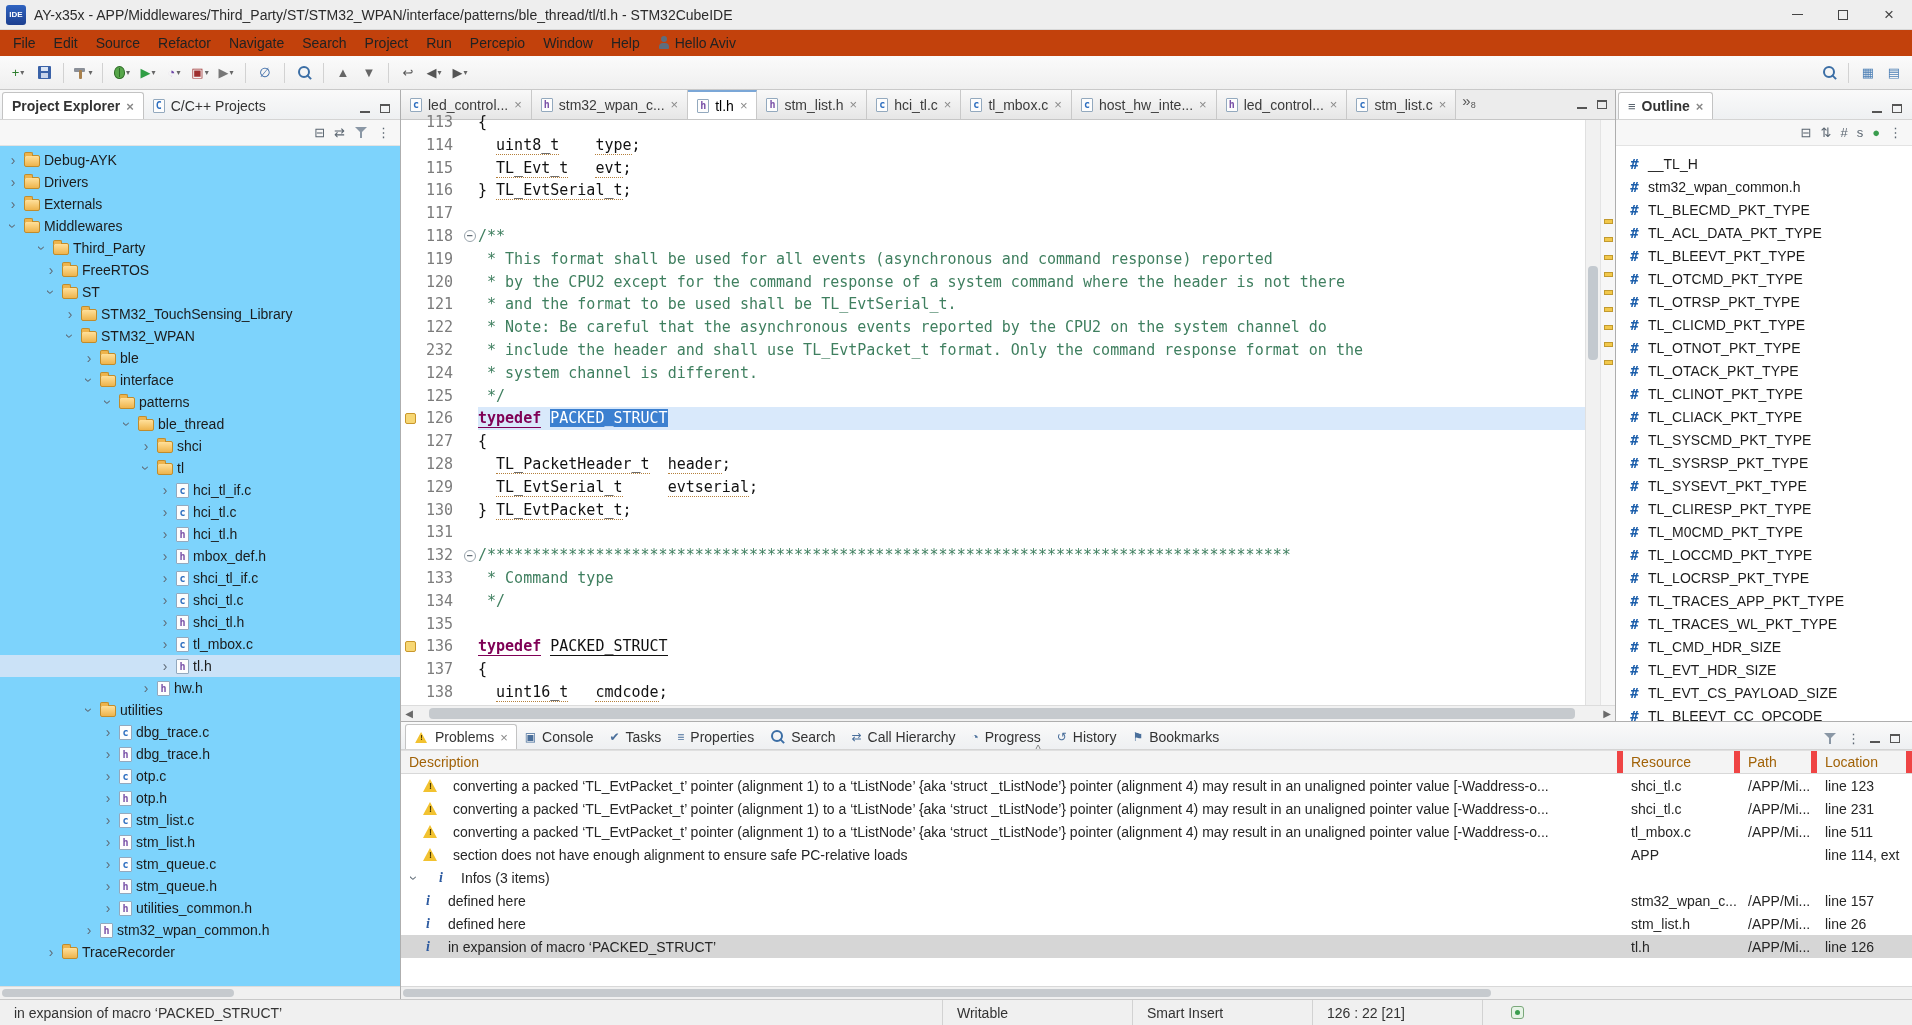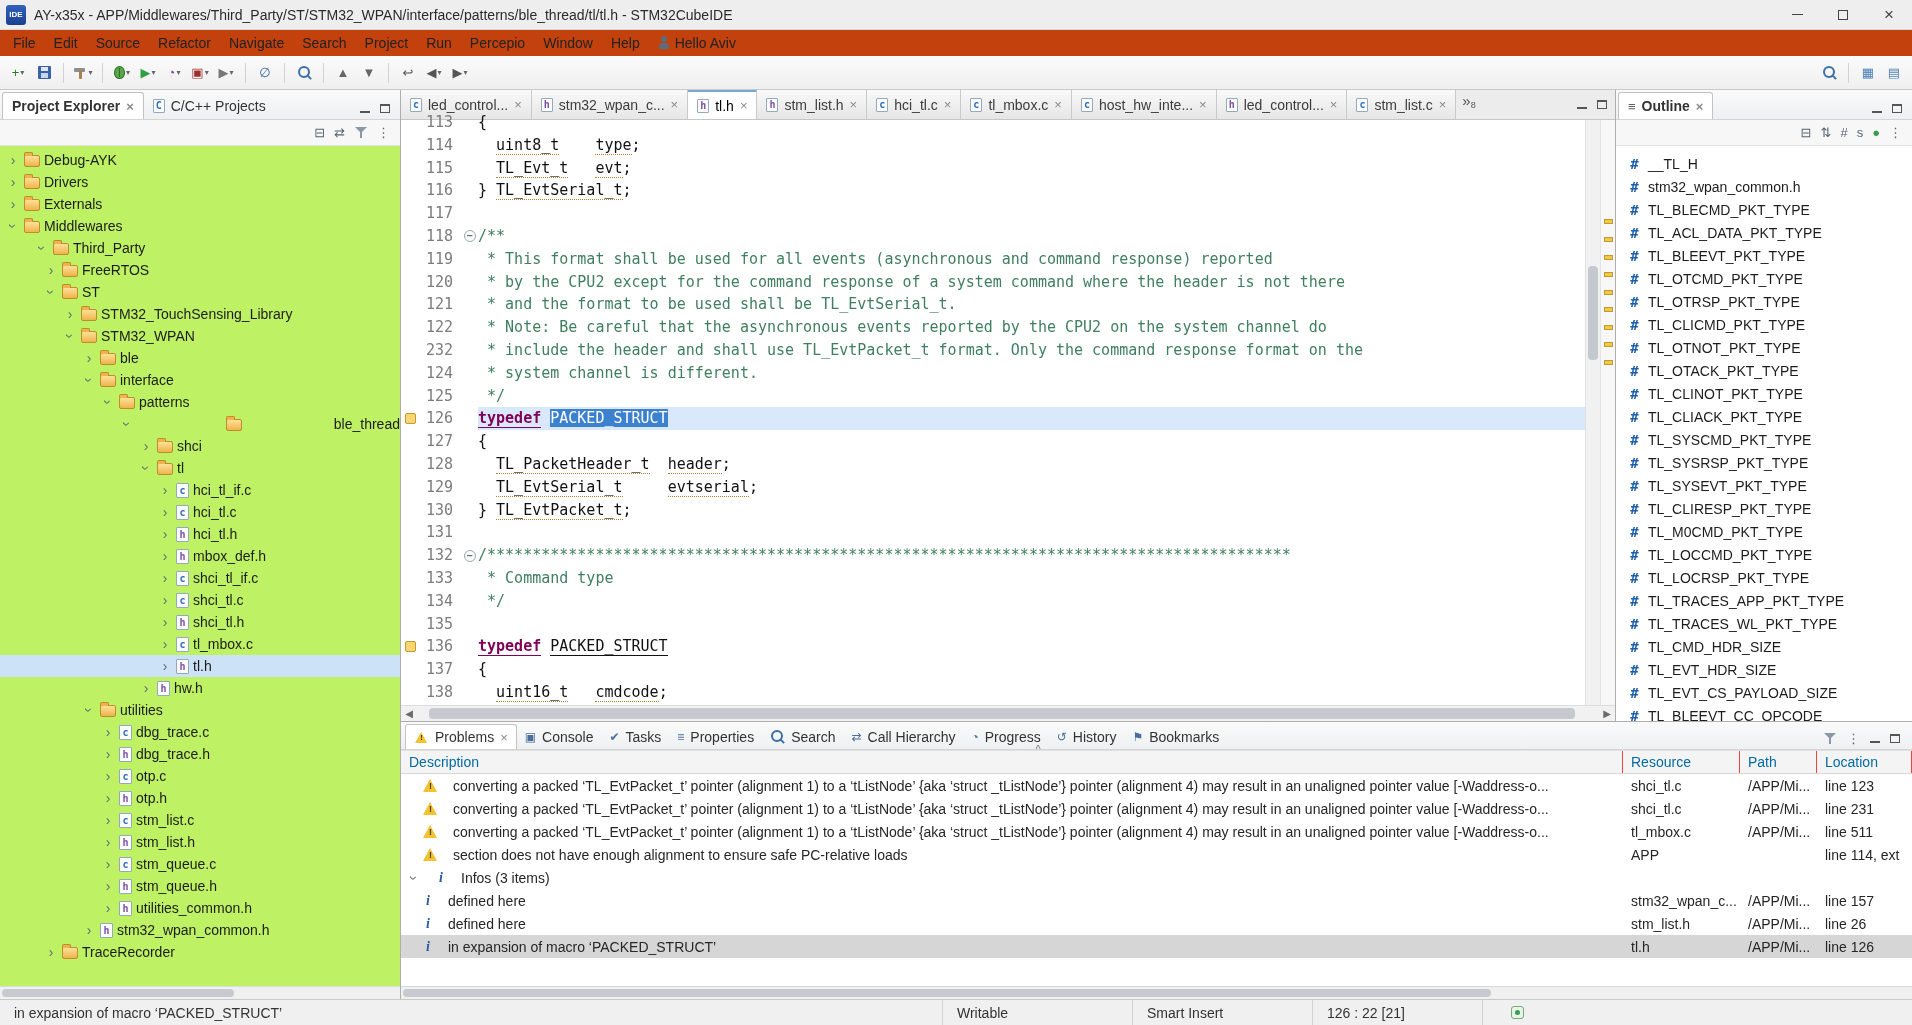--- a/index.html
+++ b/index.html
@@ -43,21 +43,21 @@
   .i-mag::before{content:"";position:absolute;width:8px;height:8px;border:2px solid #3b6ea5;border-radius:50%;left:1px;top:1px}
   .i-mag::after{content:"";position:absolute;width:6px;height:2px;background:#3b6ea5;transform:rotate(45deg);left:9px;top:11px}
   .i-funnel{position:relative;width:14px;height:13px;display:inline-block}
   .i-funnel::before{content:"";position:absolute;left:1px;top:1px;border-left:6px solid transparent;border-right:6px solid transparent;border-top:6px solid #8a97a5}
   .i-funnel::after{content:"";position:absolute;left:6px;top:6px;width:2px;height:6px;background:#8a97a5}
   .i-min{display:inline-block;width:10px;height:8px;border-bottom:2px solid #555}
   .i-max{display:inline-block;width:10px;height:9px;border:1px solid #555;border-top-width:2px}
 
   
   .main{flex:1 1 auto;display:flex;min-height:0}
-  .explorer{width:401px;flex:0 0 401px;border-right:1px solid #aeaeae;display:flex;flex-direction:column;background:#bef264;min-height:0}
+  .explorer{width:401px;flex:0 0 401px;border-right:1px solid #aeaeae;display:flex;flex-direction:column;background:#7dd3fc;min-height:0}
   .right-col{flex:1 1 auto;display:flex;flex-direction:column;min-width:0}
   .upper{flex:1 1 auto;display:flex;min-height:0}
   .editor-col{flex:1 1 auto;display:flex;flex-direction:column;min-width:0;background:#fff}
   .outline{width:297px;flex:0 0 297px;border-left:1px solid #aeaeae;display:flex;flex-direction:column;background:#fff;min-height:0}
   .problems{height:278px;flex:0 0 278px;border-top:1px solid #aeaeae;display:flex;flex-direction:column;background:#fff}
 
   
   .view-header{height:30px;flex:0 0 30px;background:linear-gradient(#fafafa,#eef0f2);border-bottom:1px solid #d4d4d4;display:flex;align-items:flex-end;padding:0 2px}
   .view-tab{height:27px;display:flex;align-items:center;gap:6px;padding:0 9px;color:#333;white-space:nowrap}
   .view-tab.active{background:#fff;border:1px solid #c3c3c3;border-bottom:none;border-radius:3px 3px 0 0;font-weight:bold}
@@ -127,21 +127,21 @@
   .ptab{height:25px;display:flex;align-items:center;gap:6px;padding:0 8px;color:#333;white-space:nowrap}
   .ptab.active{background:#fff;border:1px solid #c3c3c3;border-bottom:none;border-radius:3px 3px 0 0}
   .ptab-glyph{font-size:12px;line-height:1;color:#4a6f9b}
   .warn-ico{position:relative;width:15px;height:13px;flex:0 0 15px;display:inline-block}
   .warn-ico::before{content:"";position:absolute;left:0;top:0;border-left:7.5px solid transparent;border-right:7.5px solid transparent;border-bottom:13px solid #f2c230}
   .warn-ico::after{content:"!";position:absolute;left:0;right:0;top:1px;text-align:center;font:bold 9px/13px "Liberation Sans",sans-serif;color:#4a3a00}
   .warn-ico.mini{transform:scale(.85)}
   .info-ico{width:10px;flex:0 0 10px;color:#2c5aa0;font:italic bold 14px/1 "Liberation Serif",serif;text-align:center;display:inline-block}
   .psummary{height:20px;flex:0 0 20px;display:flex;align-items:center;padding-left:8px;color:#333;background:#fff}
   .pheader{height:24px;flex:0 0 24px;display:flex;background:#f4f4f4;border-top:1px solid #e0e0e0;border-bottom:1px solid #d8d8d8;position:relative}
-  .phcell{display:flex;align-items:center;padding-left:8px;color:#0369a1;border-right:1px solid #ef4444}
+  .phcell{display:flex;align-items:center;padding-left:8px;color:#a16207;border-right:6px solid #ef4444}
   .scrolled-up{position:absolute;left:42%;top:-8px;color:#777;font-size:11px}
   .col-desc{flex:1 1 auto;min-width:0}
   .col-res{width:117px;flex:0 0 117px}
   .col-path{width:77px;flex:0 0 77px}
   .col-loc{width:95px;flex:0 0 95px}
   .prows{flex:1 1 auto;overflow:hidden}
   .prow{height:23px;display:flex;align-items:center}
   .prow.selected{background:#d6d6d6}
   .pc-desc{flex:1 1 auto;min-width:0;display:flex;align-items:center;gap:15px;white-space:nowrap;overflow:hidden}
   .ptext{overflow:hidden;text-overflow:clip;white-space:nowrap;color:#262626}
@@ -378,21 +378,21 @@
           <div class="tree-row" style="padding-left: 82px;">
             <span class="tw open">›</span>
             <span class="ico-folder"></span>
             <span class="tree-label">interface</span>
           </div>
           <div class="tree-row" style="padding-left: 101px;">
             <span class="tw open">›</span>
             <span class="ico-folder"></span>
             <span class="tree-label">patterns</span>
           </div>
-          <div class="tree-row" style="padding-left: 120px; justify-content: space-between;">
+          <div class="tree-row" style="padding-left: 120px;">
             <span class="tw open">›</span>
             <span class="ico-folder"></span>
             <span class="tree-label">ble_thread</span>
           </div>
           <div class="tree-row" style="padding-left: 139px;">
             <span class="tw">›</span>
             <span class="ico-folder"></span>
             <span class="tree-label">shci</span>
           </div>
           <div class="tree-row" style="padding-left: 139px;">

